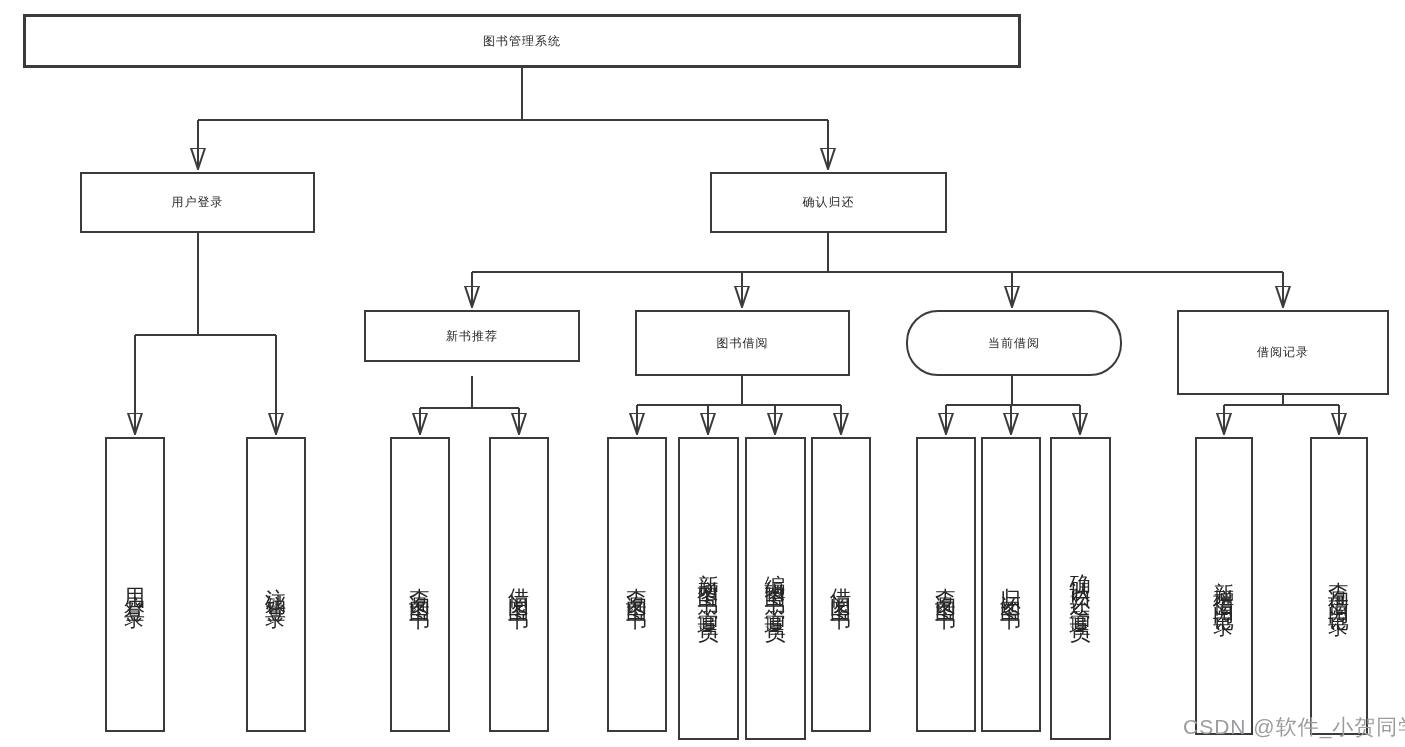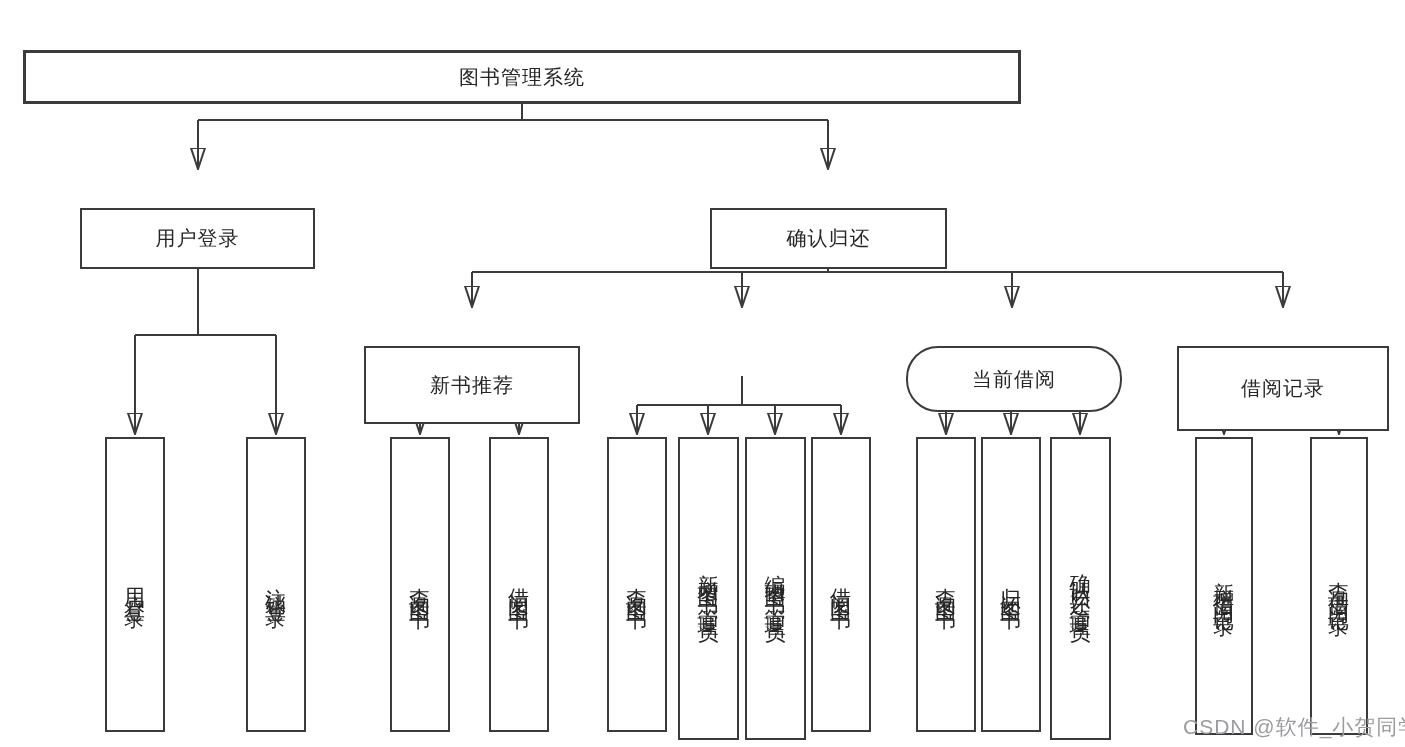--- a/index.html
+++ b/index.html
@@ -14,21 +14,21 @@
   .connectors path, .connectors line{stroke:#3b3b3b;stroke-width:2;fill:none;}
   .node{
     position:absolute;
     box-sizing:border-box;
     border:2px solid #3b3b3b;
     background:#ffffff;
     display:flex;align-items:center;justify-content:center;
     color:#262626;
   }
   .node-root{border-width:3px;}
-  .node-h{font-size:20px;letter-spacing:1px;margin-top:36px;}
+  .node-h{font-size:12px;letter-spacing:1px;}
   .node-v .vtext{
     writing-mode:vertical-rl;
     text-orientation:mixed;
     font-size:21px;
     letter-spacing:7px;
     line-height:1.0;
     color:#262626;
   }
   .watermark{
     position:absolute;
@@ -83,21 +83,22 @@
     <path d="M1283,376 V405 M1224,405 H1339"></path>
     <line x1="1224" y1="405" x2="1224" y2="433" marker-end="url(#arrow)"></line>
     <line x1="1339" y1="405" x2="1339" y2="433" marker-end="url(#arrow)"></line>
   </svg>
 
   <div class="node node-root node-h" style="left:23px;top:14px;width:998px;height:54px;">图书管理系统</div>
 
   <div class="node node-h" style="left:80px;top:172px;width:235px;height:61px;">用户登录</div>
   <div class="node node-h" style="left:710px;top:172px;width:237px;height:61px;">确认归还</div>
 
-  <div class="node node-h" style="left:364px;top:310px;width:216px;height:78px;">新书推荐</div>
+  <div class="node node-h" style="left:364px;top:310px;width:216px;height:52px;">新书推荐</div>
+  <div class="node node-h" style="left:635px;top:310px;width:215px;height:66px;">图书借阅</div>
   <div class="node node-h" style="left:906px;top:310px;width:216px;height:66px;border-radius:32px;">当前借阅</div>
   <div class="node node-h" style="left:1177px;top:310px;width:212px;height:85px;">借阅记录</div>
 
   <div class="node node-v" style="left:105px;top:437px;width:60px;height:295px;">
     <span class="vtext">用户登录</span>
   </div>
   <div class="node node-v" style="left:246px;top:437px;width:60px;height:295px;">
     <span class="vtext">注销登录</span>
   </div>
 

